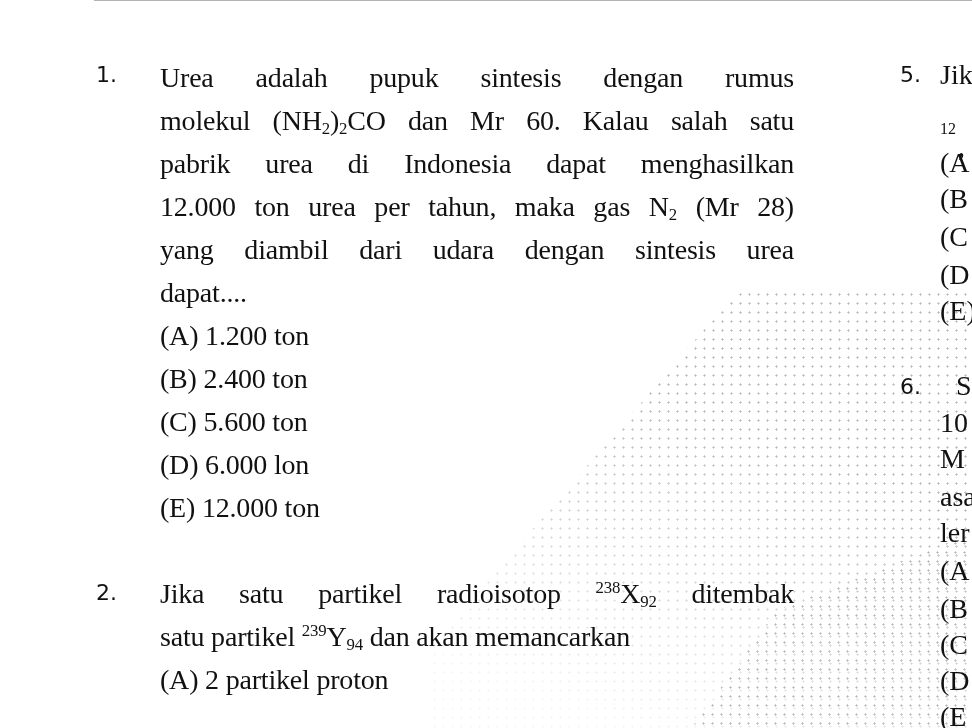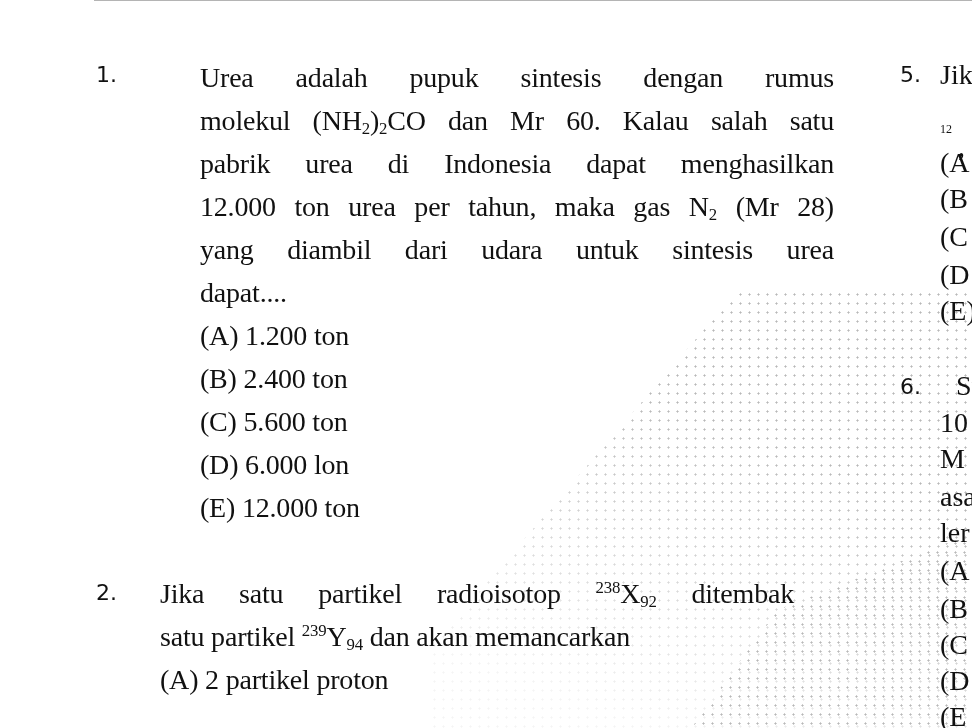--- a/index.html
+++ b/index.html
@@ -45,26 +45,26 @@
 </style>
 </head>
 <body>
 
 <div class="top-rule"></div>
 <div class="dots dots-a"></div>
 <div class="dots dots-b"></div>
 
 <div>
   <span class="qnum" style="left:96px; top:62px;">1.</span>
-  <div class="qtext" style="left:160px; top:56px; width:634px;margin-left:40px;">
+  <div class="qtext" style="left:160px; top:56px; width:634px;">
     <span class="ln">Urea adalah pupuk sintesis dengan rumus</span>
     <span class="ln"><span>molekul (NH</span><sub>2</sub><span>)</span><sub>2</sub><span>CO dan Mr 60. Kalau salah satu</span></span>
     <span class="ln">pabrik urea di Indonesia dapat menghasilkan</span>
     <span class="ln"><span>12.000 ton urea per tahun, maka gas N</span><sub>2</sub><span> (Mr 28)</span></span>
-    <span class="ln">yang diambil dari udara untuk sintesis urea</span>
+    <span class="ln">yang diambil dari udara dengan sintesis urea</span>
     <span class="ln last">dapat....</span>
     <div>
       <span class="opt"><span>(A)</span> <span>1.200 ton</span></span>
       <span class="opt"><span>(B)</span> <span>2.400 ton</span></span>
       <span class="opt"><span>(C)</span> <span>5.600 ton</span></span>
       <span class="opt"><span>(D)</span> <span>6.000 lon</span></span>
       <span class="opt"><span>(E)</span>&nbsp;<span>12.000 ton</span></span>
     </div>
   </div>
 </div>
@@ -74,21 +74,21 @@
   <div class="qtext" style="left:160px; top:572px; width:634px;">
     <span class="ln"><span>Jika satu partikel radioisotop </span><sup>238</sup><span>X</span><sub>92</sub><span> ditembak</span></span>
     <span class="ln last"><span>satu partikel </span><sup>239</sup><span>Y</span><sub>94</sub><span> dan akan memancarkan</span></span>
     <span class="opt"><span>(A)</span> <span>2 partikel proton</span></span>
   </div>
 </div>
 
 <div>
   <span class="qnum" style="left:900px; top:62px;">5.</span>
   <span class="rline" style="left:940px; top:56px;">Jik</span>
-  <span class="rline" style="left:940px; top:120px; font-size:12px; line-height:18px;">12</span>
+  <span class="rline" style="left:940px; top:120px; font-size:16px; line-height:18px;">12</span>
   <span class="rline" style="left:958px; top:128px;">,</span>
   <span class="rline" style="left:940px; top:144px;">(A</span>
   <span class="rline" style="left:940px; top:180px;">(B</span>
   <span class="rline" style="left:940px; top:218px;">(C</span>
   <span class="rline" style="left:940px; top:256px;">(D</span>
   <span class="rline" style="left:940px; top:292px;">(E)</span>
 </div>
 
 <div>
   <span class="qnum" style="left:900px; top:374px;">6.</span>

